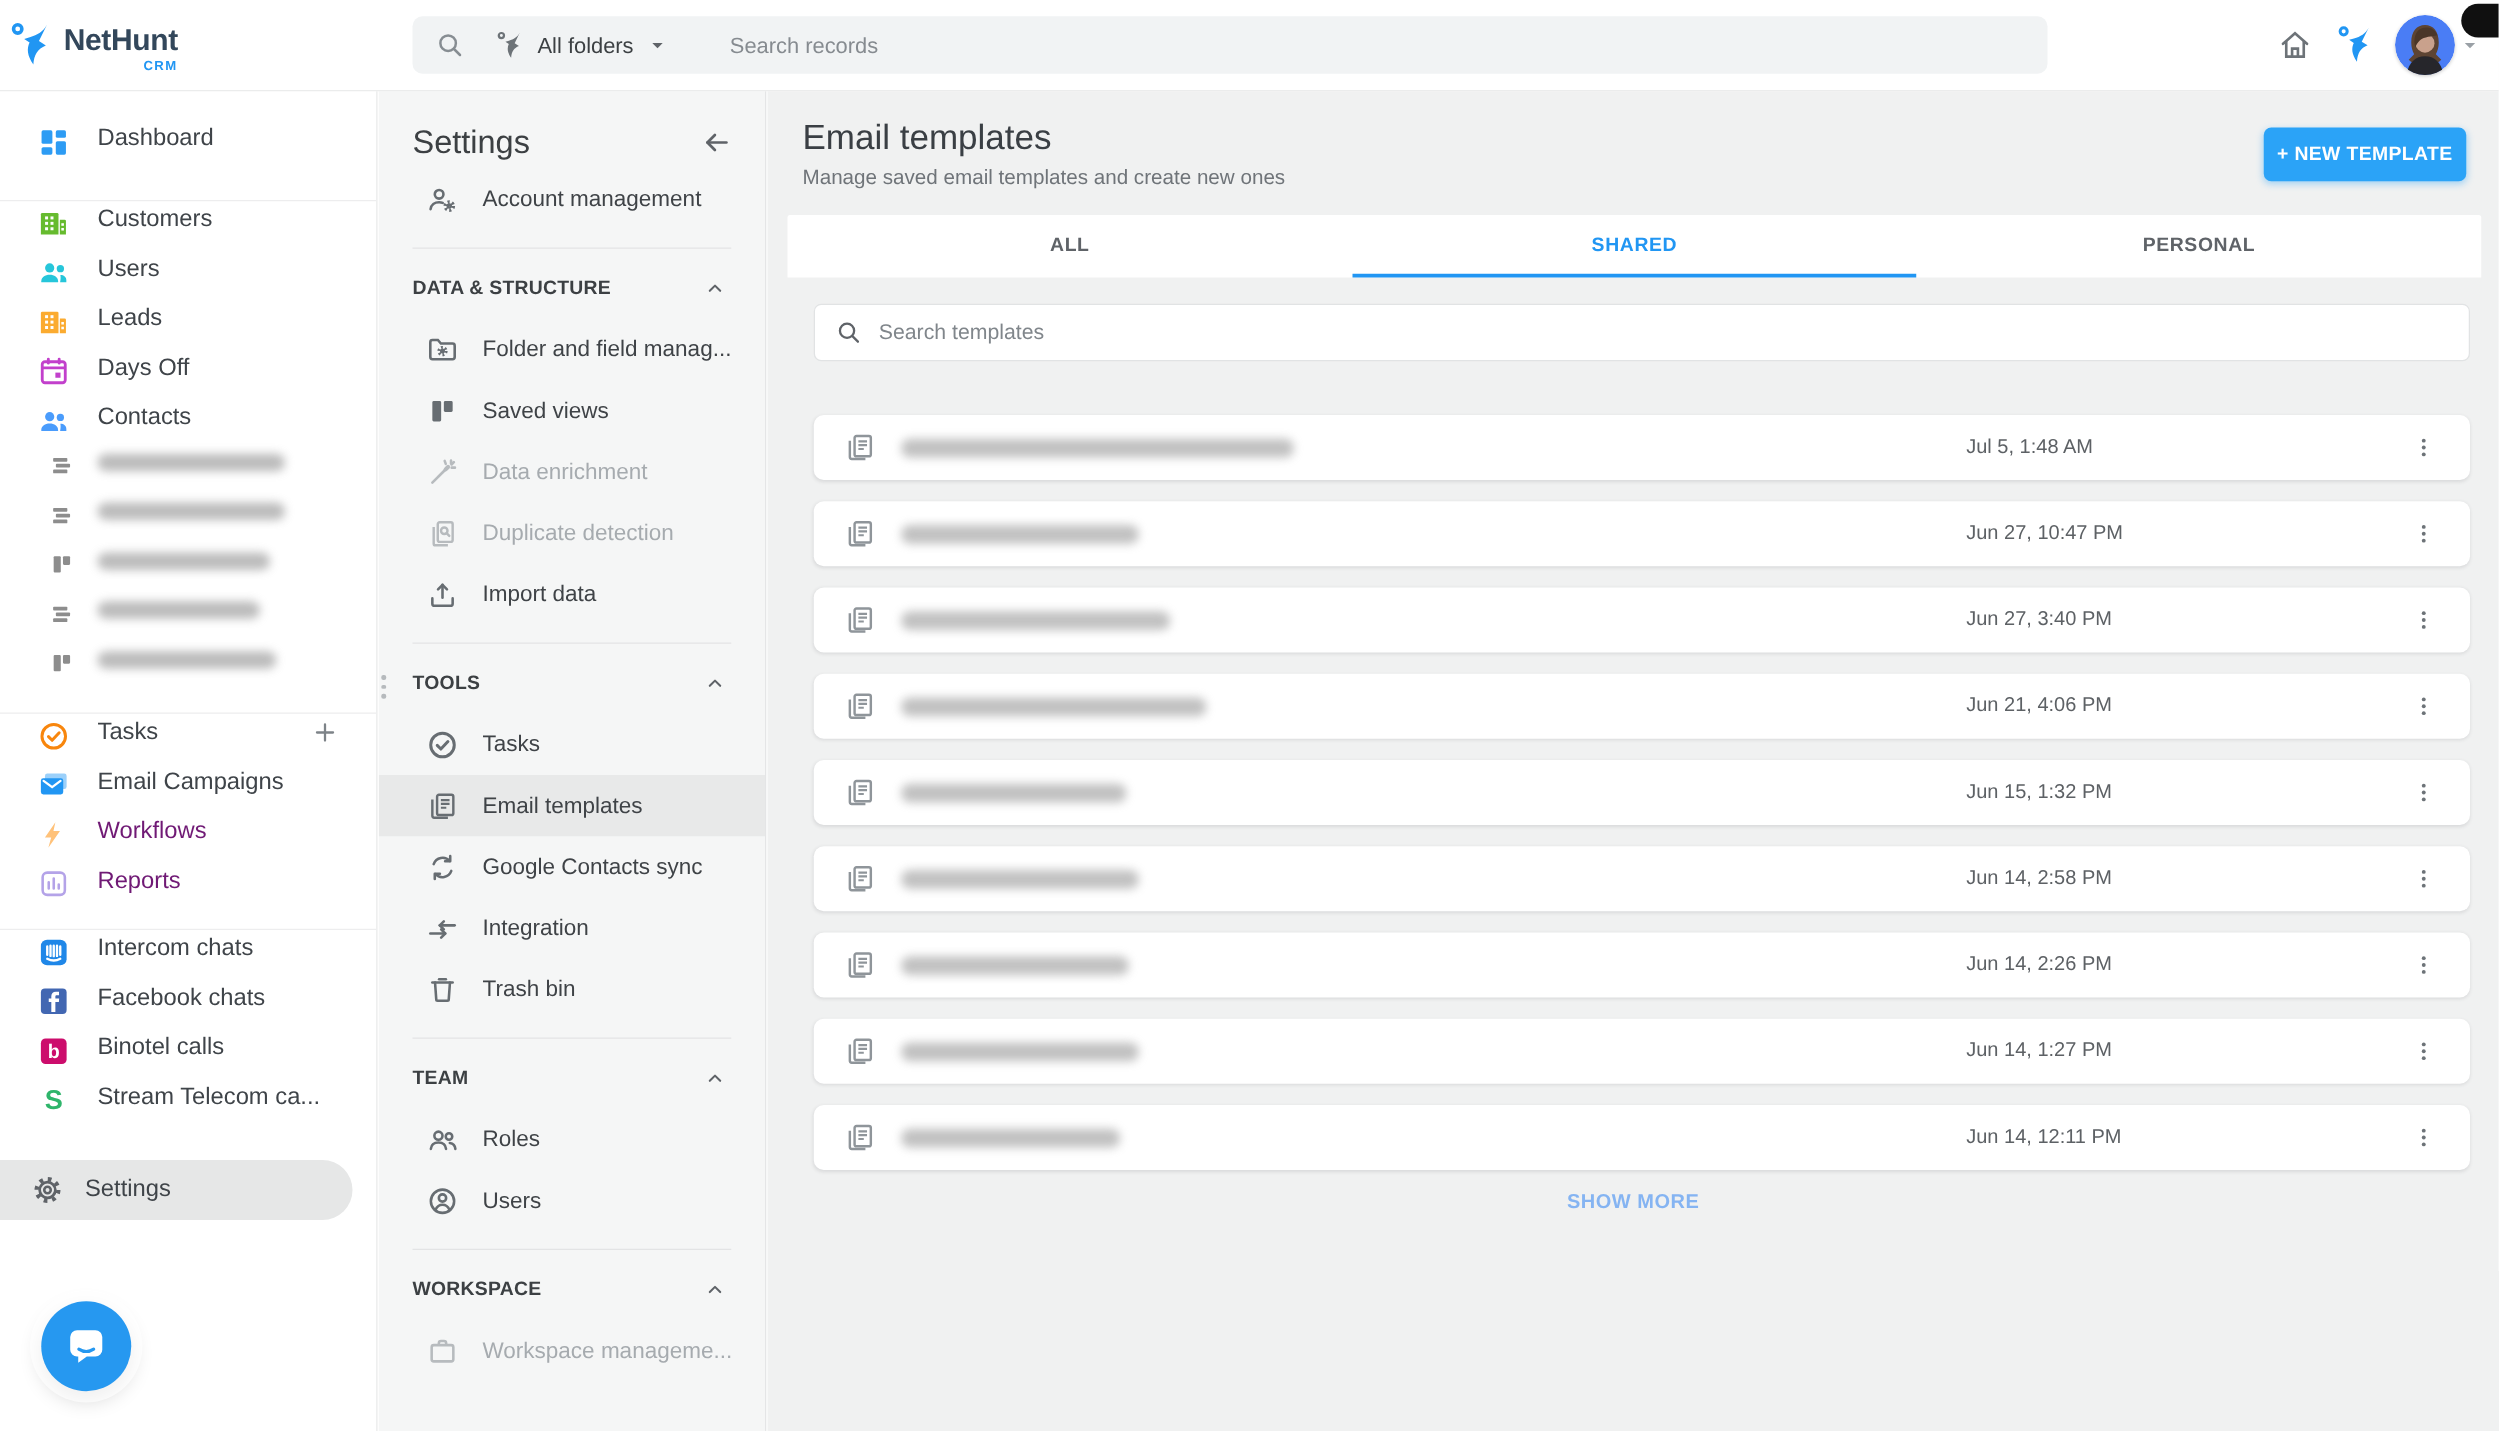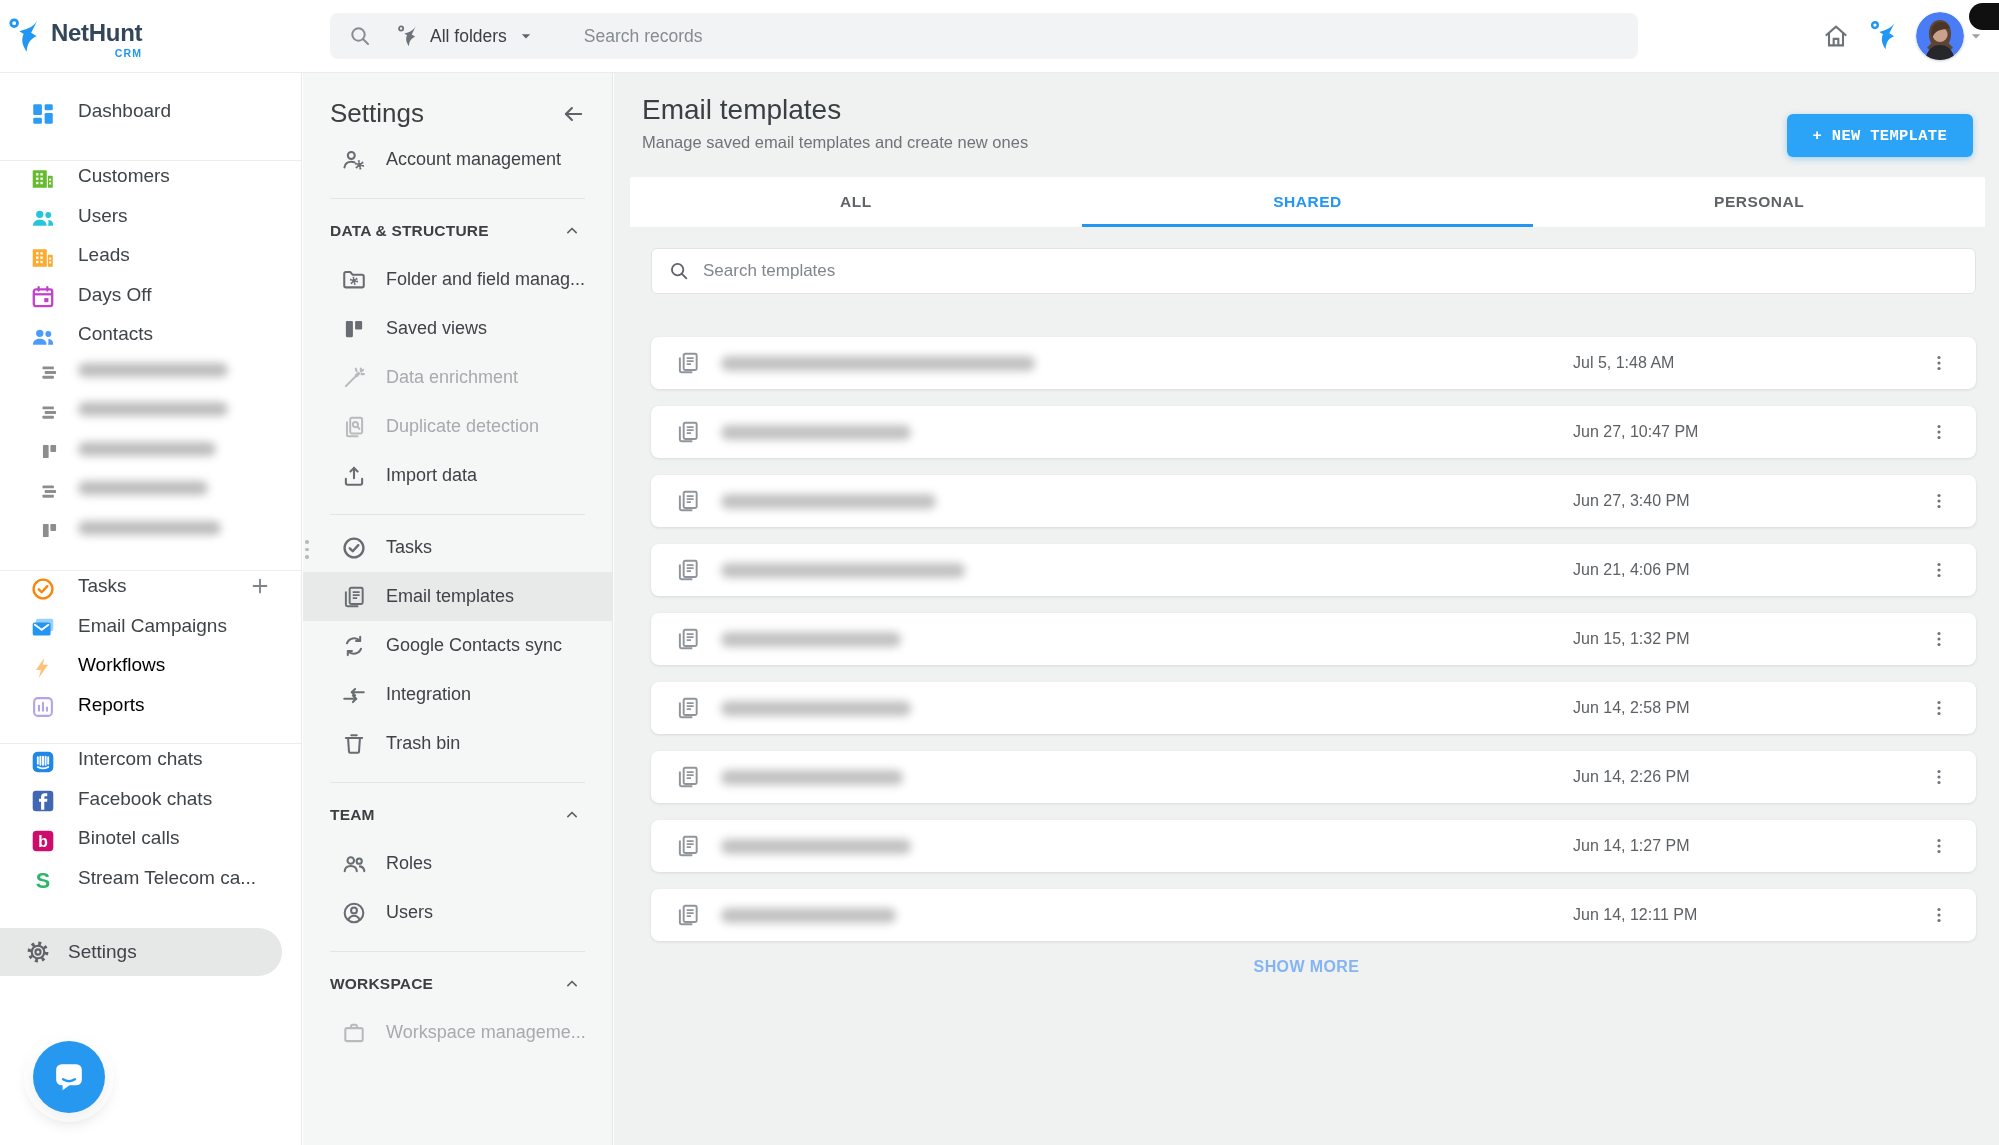--- a/index.html
+++ b/index.html
@@ -31,21 +31,21 @@
   .tb-caret{left:1966px;top:26px;width:20px;height:20px;color:#9aa0a6;}
   .corner-chip{position:absolute;top:3px;right:0;width:30px;height:27px;background:#101010;border-radius:14px 0 0 14px;}
 
   
   .sidebar{position:absolute;left:0;top:72px;width:302px;bottom:0;background:#fff;border-right:1px solid #e9eaea;box-sizing:border-box;}
   .sb-row{display:flex;align-items:flex-start;height:39.5px;padding-left:28px;cursor:pointer;position:relative;}
   .sb-row.lg{height:50px;margin-top:28px;}
   .sb-icon{width:30px;height:27px;display:flex;align-items:center;justify-content:center;flex:none;}
   .sb-icon svg{width:26px;height:26px;}
   .sb-label{margin-left:20px;font-size:19px;color:#3f4449;white-space:nowrap;}
-  .sb-row.disabled .sb-label{color:#000000;}
+  .sb-row.disabled .sb-label{color:#701a75;}
   .sb-row.record{padding-left:38px;}
   .sb-row.record .sb-icon{width:22px;height:20px;color:#8d8d8d;}
   .sb-row.record .sb-icon svg{width:21px;height:21px;}
   .sb-row.record .blur-bar{margin-left:18px;}
   .blur-bar{height:14px;border-radius:7px;background:#8f8f8f;opacity:.6;filter:blur(4px);}
   .sb-plus{position:absolute;right:30px;width:22px;height:22px;color:#7d8388;cursor:pointer;}
   .sb-div{height:1px;background:#ededee;margin:10px 0 4px;}
   .settings-pill{margin-top:22px;width:282px;height:48px;border-radius:0 24px 24px 0;background:#e6e7e7;
                  display:flex;align-items:center;padding-left:25px;box-sizing:border-box;cursor:pointer;}
   .settings-pill .icon{width:26px;height:26px;color:#5f6368;}
@@ -72,22 +72,22 @@
   .sp-chev{width:20px;height:20px;color:#5f6368;}
   .sp-div{height:1px;background:#e3e4e5;margin:14px 27px 8px;}
   .sp-grip{position:absolute;left:2px;top:468px;display:flex;flex-direction:column;gap:4px;cursor:row-resize;}
   .sp-grip i{width:3.5px;height:3.5px;border-radius:50%;background:#b6babd;}
 
   
   .main{position:absolute;left:614px;top:72px;right:0;bottom:0;background:#f0f1f1;}
   .m-head{display:flex;align-items:flex-start;padding:22px 26px 0 28px;}
   .m-title{font-size:28px;font-weight:400;color:#3a3f44;margin:0;line-height:32px;}
   .m-subtitle{margin-top:7px;font-size:16.5px;color:#6f7479;}
-  .new-btn{margin-left:auto;margin-top:20px;height:43px;padding:0 26px;background:#2ba3f7;color:#fff;border:none;border-radius:6px;
-           font-family:Liberation Mono, monospace;font-weight:bold;font-size:15.5px;letter-spacing:.3px;
+  .new-btn{margin-left:auto;margin-top:8px;height:43px;padding:0 11px;background:#2ba3f7;color:#fff;border:none;border-radius:6px;
+           font-family:Liberation Sans, sans-serif;font-weight:bold;font-size:15.5px;letter-spacing:.3px;
            box-shadow:0 2px 6px rgba(43,163,247,.4);cursor:pointer;}
   .tabs{margin:20px 14px 0 16px;height:50px;background:#fff;display:flex;position:relative;border-radius:2px 2px 0 0;}
   .tab{flex:1;display:flex;align-items:center;justify-content:center;font-size:15.5px;font-weight:bold;color:#5f6368;
        letter-spacing:.5px;cursor:pointer;}
   .tab.active{color:#2196f3;}
   .tab-underline{position:absolute;bottom:0;height:3.5px;background:#2196f3;}
   .search-box{margin:21px 23px 0 37px;height:46px;background:#fff;border:1px solid #e1e3e4;border-radius:6px;
               display:flex;align-items:center;padding:0 16px;box-sizing:border-box;cursor:text;}
   .search-box .icon{width:22px;height:22px;color:#5f6368;}
   .sb-placeholder{margin-left:13px;font-size:17px;color:#80868b;}
@@ -489,20 +489,28 @@
         <span class="icon">
           <svg viewBox="0 0 24 24" fill="none" stroke="currentColor" stroke-width="1.9" stroke-linecap="round" stroke-linejoin="round">
             <path d="M12 14V4.5"></path>
             <path d="M8.7 7.8L12 4.5l3.3 3.3"></path>
             <path d="M4.5 14.5v3.9c0 .9.7 1.6 1.6 1.6h11.8c.9 0 1.6-.7 1.6-1.6v-3.9"></path>
           </svg>
         </span>
         <span class="sp-item-label">Import data</span>
       </div>
       <div class="sp-div"></div>
+      <div class="sp-header">
+        <span class="sp-header-label">TOOLS</span>
+        <span class="icon sp-chev">
+          <svg viewBox="0 0 24 24" fill="none" stroke="#5f6368" stroke-width="2" stroke-linecap="round" stroke-linejoin="round">
+            <path d="M7 14l5-5 5 5"></path>
+          </svg>
+        </span>
+      </div>
       <div class="sp-item">
         <span class="icon">
           <svg viewBox="0 0 24 24" fill="none" stroke="currentColor" stroke-width="2.2">
             <circle cx="12" cy="12" r="8.7"></circle>
             <path d="M8.1 12.3l2.7 2.7 5.2-5.6" stroke-linecap="round" stroke-linejoin="round"></path>
           </svg>
         </span>
         <span class="sp-item-label">Tasks</span>
       </div>
       <div class="sp-item selected">

